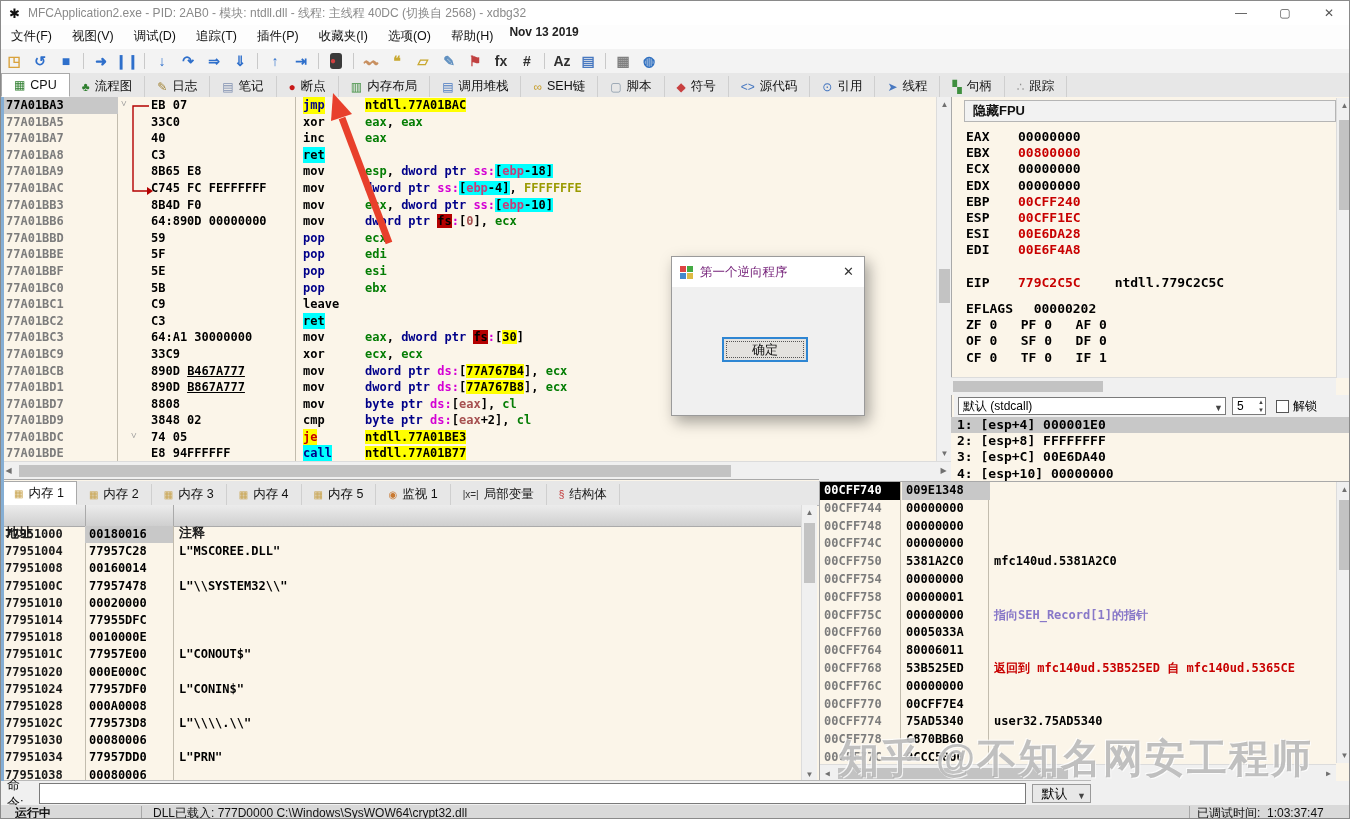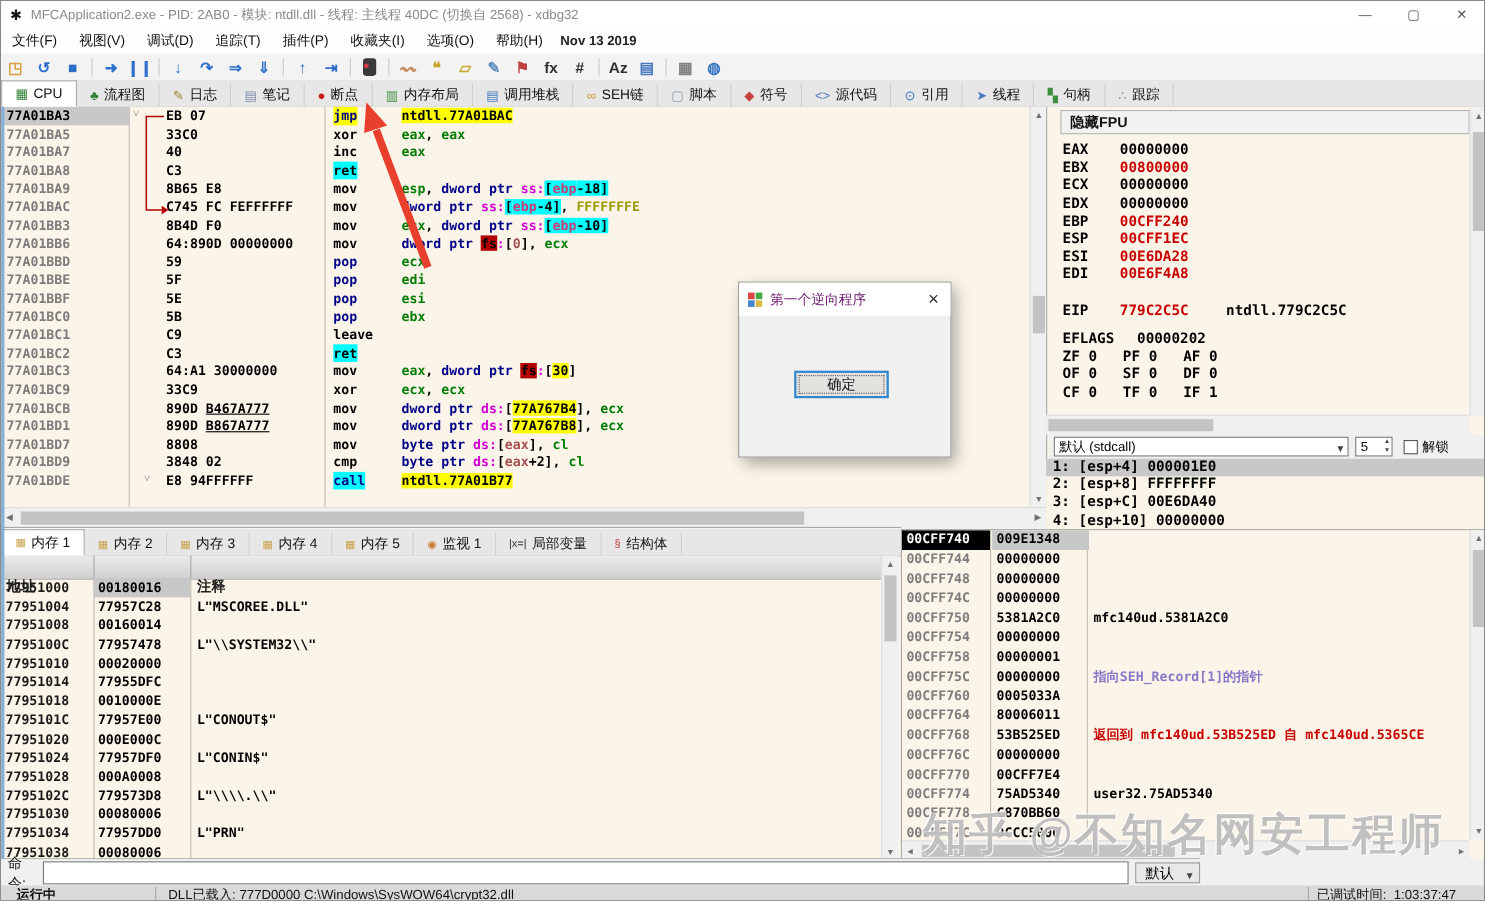--- a/index.html
+++ b/index.html
@@ -6,21 +6,21 @@
   #win{position:relative;width:1350px;height:819px;background:#F0F0F0;border:1px solid #8a8a8a;
        overflow:hidden;font-family:"Liberation Sans",sans-serif;box-sizing:border-box;}
   .mono{font-family:"DejaVu Sans Mono",monospace;font-weight:bold;}
 
   
   #titlebar{position:absolute;left:0;top:0;width:1350px;height:24px;background:#fff;display:flex;align-items:center;}
   #app-icon{margin-left:8px;font-size:13px;color:#111;}
   #title-text{margin-left:8px;font-size:12px;color:#8a8a8a;}
   #winbtns{position:absolute;right:0;top:0;height:24px;display:flex;}
   .wbtn{width:44px;height:24px;display:flex;align-items:center;justify-content:center;color:#555;font-size:12px;}
-  #menubar{position:absolute;left:0;top:24px;width:1350px;height:24px;background:#fdfdfd;display:flex;align-items:center;font-size:12.5px;color:#111;}
+  #menubar{position:absolute;left:0;top:24px;width:1350px;height:24px;background:#fdfdfd;display:flex;font-size:12.5px;color:#111;}
   .menu-item{padding:3px 10px;}
   #menu-date{margin-left:6px;font-weight:bold;font-size:12px;color:#222;}
   #toolbar{position:absolute;left:0;top:48px;width:1350px;height:24px;background:#f3f3f3;border-bottom:1px solid #d8d8d8;display:flex;align-items:center;}
   .tbtn{width:26px;text-align:center;font-size:14px;font-weight:bold;}
   .tsep{width:1px;height:16px;background:#c9c9c9;margin:0 4px;}
   .tl-dark{background:#3a3a3a;border-radius:3px;width:12px;height:16px;line-height:16px;margin:0 7px;color:#d04040;font-size:10px;}
 
   
   #tabbar{position:absolute;left:0;top:72px;width:1350px;height:24px;background:#e7e7e7;border-bottom:1px solid #a9a9a9;display:flex;align-items:flex-end;font-size:12.5px;}
   .tab{height:21px;display:flex;align-items:center;padding:0 12px;border-right:1px solid #cfcfcf;color:#111;}
@@ -260,20 +260,21 @@
         <div class="drow"><span class="da">77A01BBF</span><span class="db"><span>5E</span></span><span class="dm t-n">pop</span><span class="do"><span class="t-g">esi</span></span></div>
         <div class="drow"><span class="da">77A01BC0</span><span class="db"><span>5B</span></span><span class="dm t-n">pop</span><span class="do"><span class="t-g">ebx</span></span></div>
         <div class="drow"><span class="da">77A01BC1</span><span class="db"><span>C9</span></span><span class="dm t-k">leave</span><span class="do"></span></div>
         <div class="drow"><span class="da">77A01BC2</span><span class="db"><span>C3</span></span><span class="dm t-k hc">ret</span><span class="do"></span></div>
         <div class="drow"><span class="da">77A01BC3</span><span class="db"><span>64:A1 30000000</span></span><span class="dm t-k">mov</span><span class="do"><span class="t-g">eax</span><span class="t-k">, </span><span class="t-n">dword ptr </span><span class="fsbg">fs</span><span class="t-seg">:</span><span class="t-k">[</span><span class="hy t-k">30</span><span class="t-k">]</span></span></div>
         <div class="drow"><span class="da">77A01BC9</span><span class="db"><span>33C9</span></span><span class="dm t-k">xor</span><span class="do"><span class="t-g">ecx</span><span class="t-k">, </span><span class="t-g">ecx</span></span></div>
         <div class="drow"><span class="da">77A01BCB</span><span class="db"><span>890D </span><span class="u">B467A777</span></span><span class="dm t-k">mov</span><span class="do"><span class="t-n">dword ptr </span><span class="t-seg">ds:</span><span class="t-k">[</span><span class="hy t-k">77A767B4</span><span class="t-k">]</span><span class="t-k">, </span><span class="t-g">ecx</span></span></div>
         <div class="drow"><span class="da">77A01BD1</span><span class="db"><span>890D </span><span class="u">B867A777</span></span><span class="dm t-k">mov</span><span class="do"><span class="t-n">dword ptr </span><span class="t-seg">ds:</span><span class="t-k">[</span><span class="hy t-k">77A767B8</span><span class="t-k">]</span><span class="t-k">, </span><span class="t-g">ecx</span></span></div>
         <div class="drow"><span class="da">77A01BD7</span><span class="db"><span>8808</span></span><span class="dm t-k">mov</span><span class="do"><span class="t-n">byte ptr </span><span class="t-seg">ds:</span><span class="t-k">[</span><span class="t-rb">eax</span><span class="t-k">]</span><span class="t-k">, </span><span class="t-g">cl</span></span></div>
         <div class="drow"><span class="da">77A01BD9</span><span class="db"><span>3848 02</span></span><span class="dm t-k">cmp</span><span class="do"><span class="t-n">byte ptr </span><span class="t-seg">ds:</span><span class="t-k">[</span><span class="t-rb">eax</span><span class="t-k">+2</span><span class="t-k">]</span><span class="t-k">, </span><span class="t-g">cl</span></span></div>
+        <div class="drow"><span class="da">77A01BDC</span><span class="db"><span>74 05</span></span><span class="dm t-r hy">je</span><span class="do"><span class="t-k hy">ntdll.77A01BE3</span></span></div>
         <div class="drow"><span class="da">77A01BDE</span><span class="db"><span>E8 94FFFFFF</span></span><span class="dm t-n hc">call</span><span class="do"><span class="t-k hy">ntdll.77A01B77</span></span></div>
       </div>
     <span class="foldmark" style="left:120px;top:1px">˅</span>
     <span class="foldmark" style="left:130px;top:333px">˅</span>
     <svg id="jmp-bracket" width="60" height="364" style="position:absolute;left:118px;top:0;pointer-events:none">
       <path d="M30,9 h-16 v85 h14" stroke="#b40000" fill="none" stroke-width="1.4"></path>
       <path d="M28,90 l6,4 -6,4 z" fill="#b40000"></path>
     </svg>
   </div>
 

